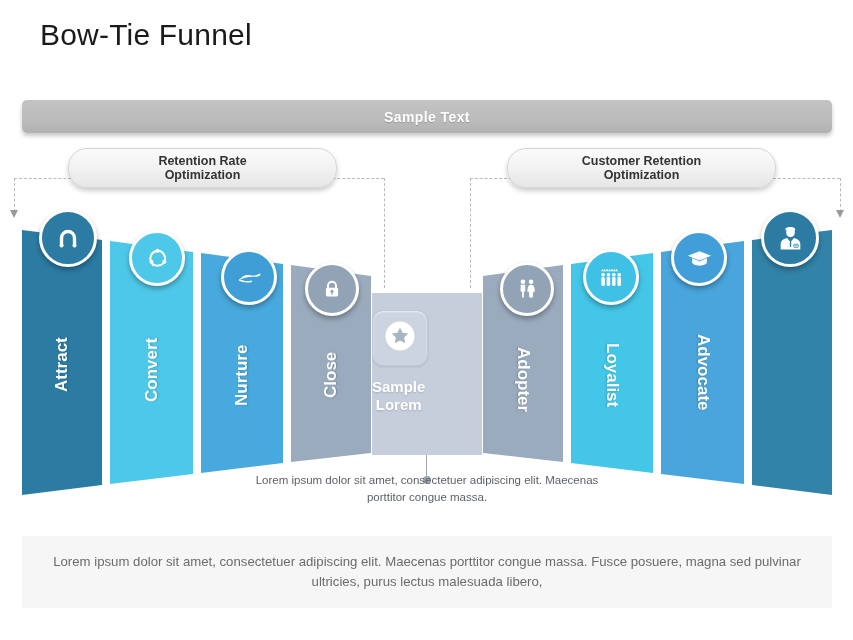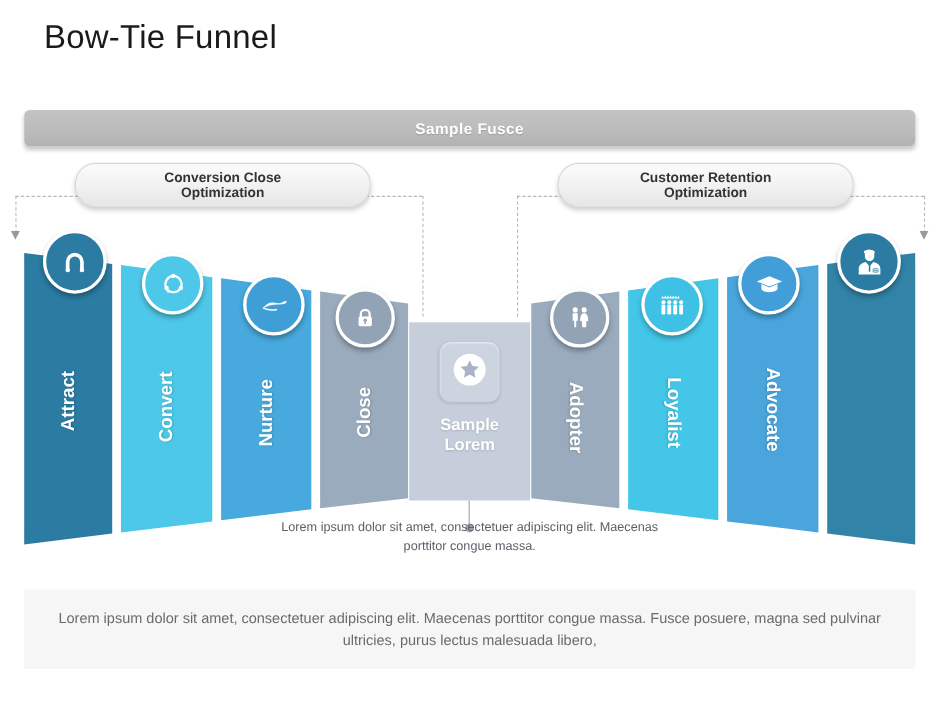--- a/index.html
+++ b/index.html
@@ -73,21 +73,21 @@
     border:3px solid #ffffff;
     box-shadow:0 3px 5px rgba(0,0,0,.30);
     display:flex;align-items:center;justify-content:center;
   }
   .badge svg{display:block;}
 
   
   #center-panel{
     position:absolute;left:372px;top:293px;width:110px;height:162px;
     background:#c6cedb;z-index:3;
-    display:flex;flex-direction:column;align-items:center;
+    display:flex;flex-direction:column;align-items:flex-start;
   }
   #center-icon-box{
     margin-top:17px;width:54px;height:54px;border-radius:11px;
     background:#ccd4e0;border:1px solid #bfc8d6;
     box-shadow:inset 0 1px 2px rgba(255,255,255,.65),0 1px 2px rgba(0,0,0,.10);
     display:flex;align-items:center;justify-content:center;
   }
   #center-text{
     margin-top:12px;color:#ffffff;font-size:15px;font-weight:bold;
     text-align:center;line-height:1.18;text-shadow:0 1px 2px rgba(0,0,0,.16);
@@ -120,40 +120,40 @@
   }
 </style>
 </head>
 <body>
 
 <div id="stage">
 
   <div id="title">Bow-Tie Funnel</div>
 
   <div id="banner">
-    <span>Sample Fusce</span>
+    <span>Sample Text</span>
   </div>
 
   <div class="dash-h" style="left:14px;top:178px;width:72px;"></div>
   <div class="dash-v" style="left:14px;top:178px;height:34px;"></div>
   <div class="arrow-down" style="left:9.5px;top:210px;"></div>
 
   <div class="dash-h" style="left:318px;top:178px;width:66px;"></div>
   <div class="dash-v" style="left:384px;top:178px;height:110px;"></div>
 
   <div class="dash-h" style="left:470px;top:178px;width:66px;"></div>
   <div class="dash-v" style="left:470px;top:178px;height:110px;"></div>
 
   <div class="dash-h" style="left:768px;top:178px;width:72px;"></div>
   <div class="dash-v" style="left:840px;top:178px;height:34px;"></div>
   <div class="arrow-down" style="left:835.5px;top:210px;"></div>
 
   <div class="pill" id="pill-left">
     <div>
-      <span>Conversion Close</span><br>
+      <span>Retention Rate</span><br>
       <span>Optimization</span>
     </div>
   </div>
   <div class="pill" id="pill-right">
     <div>
       <span>Customer Retention</span><br>
       <span>Optimization</span>
     </div>
   </div>
 

